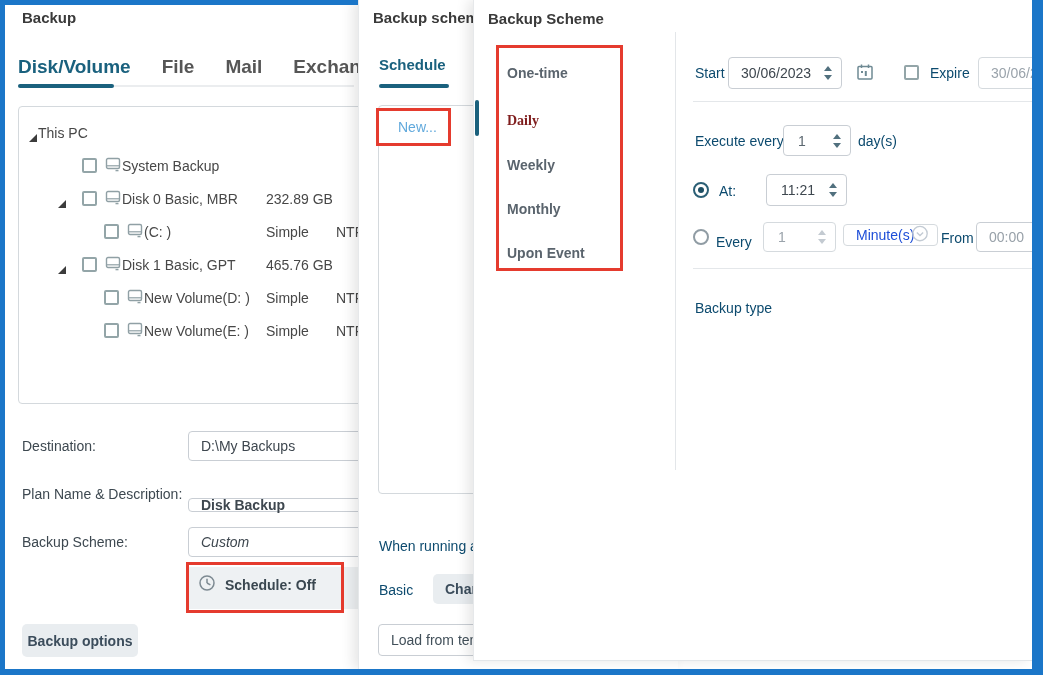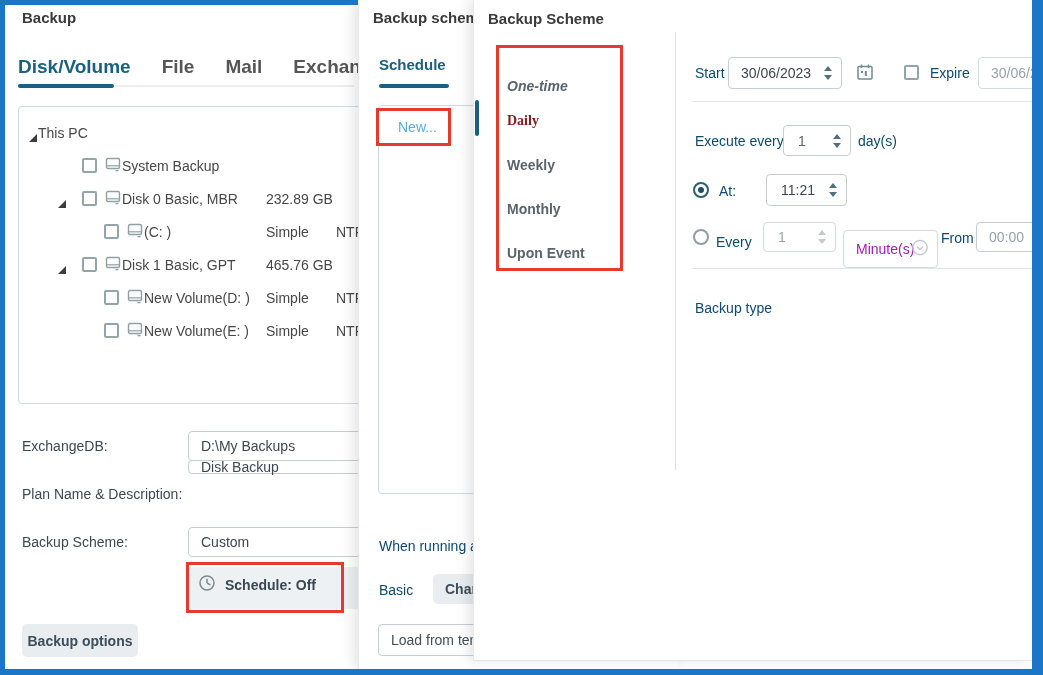--- a/index.html
+++ b/index.html
@@ -161,28 +161,28 @@
             <rect x="1.5" y="1.5" width="13" height="10" rx="1.5" fill="none" stroke="#90a0a5" stroke-width="1.4"></rect>
             <line x1="2" y1="8.8" x2="14" y2="8.8" stroke="#90a0a5" stroke-width="1.2"></line>
             <line x1="10.5" y1="13.6" x2="13.5" y2="13.6" stroke="#90a0a5" stroke-width="1.4"></line>
           </svg></span>
       <span class="tlabel">New Volume(E: )</span>
       <span class="tcol2">Simple</span>
       <span class="tcol3">NTFS</span>
     </div>
   </div>
 
-  <div class="field-label" style="top:438px;">ExchangeDB:</div>
+  <div class="field-label" style="top:438px;">Destination:</div>
   <div class="inputbox" style="left:188px; top:431px; width:200px; height:30px;">D:\My Backups</div>
 
   <div class="field-label" style="top:486px;">Plan Name &amp; Description:</div>
-  <div class="inputbox" style="left:188px; top:460px; width:200px; height:14px;">Disk Backup</div>
+  <div class="inputbox" style="left:188px; top:498px; width:200px; height:14px;font-weight:bold;">Disk Backup</div>
 
   <div class="field-label" style="top:534px;">Backup Scheme:</div>
-  <div class="inputbox" style="left:188px; top:527px; width:200px; height:30px;">Custom</div>
+  <div class="inputbox" style="left:188px; top:527px; width:200px; height:30px;font-style:italic;">Custom</div>
 
   <div class="gray-strip"></div>
   <div class="sched-inner">
     <span><svg width="18" height="18" viewBox="0 0 18 18">
           <circle cx="9" cy="9" r="7" fill="none" stroke="#7d8a92" stroke-width="1.5"></circle>
           <line x1="9" y1="9" x2="9" y2="4.8" stroke="#7d8a92" stroke-width="1.5"></line>
           <line x1="9" y1="9" x2="12.4" y2="10.8" stroke="#7d8a92" stroke-width="1.5"></line>
         </svg></span>
     <span>Schedule: Off</span>
   </div>
@@ -202,21 +202,21 @@
     <div class="abs lbl" style="left:20px; top:538px; white-space:nowrap;">When running a</div>
     <div class="abs lbl" style="left:20px; top:582px;">Basic</div>
     <div class="btn-gray" style="left:74px; top:574px; width:62px; height:30px; padding-left:12px; white-space:nowrap;">Change</div>
     <div class="inputbox" style="left:19px; top:624px; width:110px; height:32px; white-space:nowrap; overflow:visible; color:#42505a;">Load from template</div>
   </div>
 
   <div class="dialog" id="dlg-scheme-edit">
     <div class="abs title" style="left:14px; top:10px;">Backup Scheme</div>
     <div class="vthumb"></div>
 
-    <div class="type-item" style="top:78px;font-style:italic;">One-time</div>
+    <div class="type-item" style="top:65px;">One-time</div>
     <div class="type-item selected" style="top:113px;">Daily</div>
     <div class="type-item" style="top:157px;">Weekly</div>
     <div class="type-item" style="top:201px;">Monthly</div>
     <div class="type-item" style="top:245px;">Upon Event</div>
     <div class="redbox" style="left:22px; top:45px; width:127px; height:226px;"></div>
 
     <div class="vsep"></div>
 
     <div class="abs lbl" style="left:221px; top:65px;">Start</div>
     <div class="inputbox" style="left:254px; top:57px; width:114px; height:32px;">
@@ -263,21 +263,21 @@
 
     <span class="radio" style="left:219px; top:229px;"></span>
     <div class="abs lbl" style="left:242px; top:234px;">Every</div>
     <div class="inputbox disabled" style="left:289px; top:222px; width:73px; height:30px; padding-left:14px;">
       <span>1</span>
       <span class="spin dim">
           <i class="up"></i>
           <i class="dn"></i>
         </span>
     </div>
-    <div class="inputbox disabled" style="left:369px; top:230px; width:95px; height:38px; color:#a21caf;">
+    <div class="inputbox disabled" style="left:369px; top:224px; width:95px; height:22px; color:#1d4ed8;">
       <span>Minute(s)</span>
       <span class="drop-icon"><svg width="18" height="18" viewBox="0 0 20 20">
             <circle cx="10" cy="10" r="8" fill="none" stroke="#c3cbd4" stroke-width="1.5"></circle>
             <polyline points="6.5,8.8 10,12.2 13.5,8.8" fill="none" stroke="#c3cbd4" stroke-width="1.5"></polyline>
           </svg></span>
     </div>
     <div class="abs lbl" style="left:467px; top:230px;">From</div>
     <div class="inputbox" style="left:502px; top:222px; width:85px; height:30px; color:#98a1a9;">
       <span>00:00</span>
 

